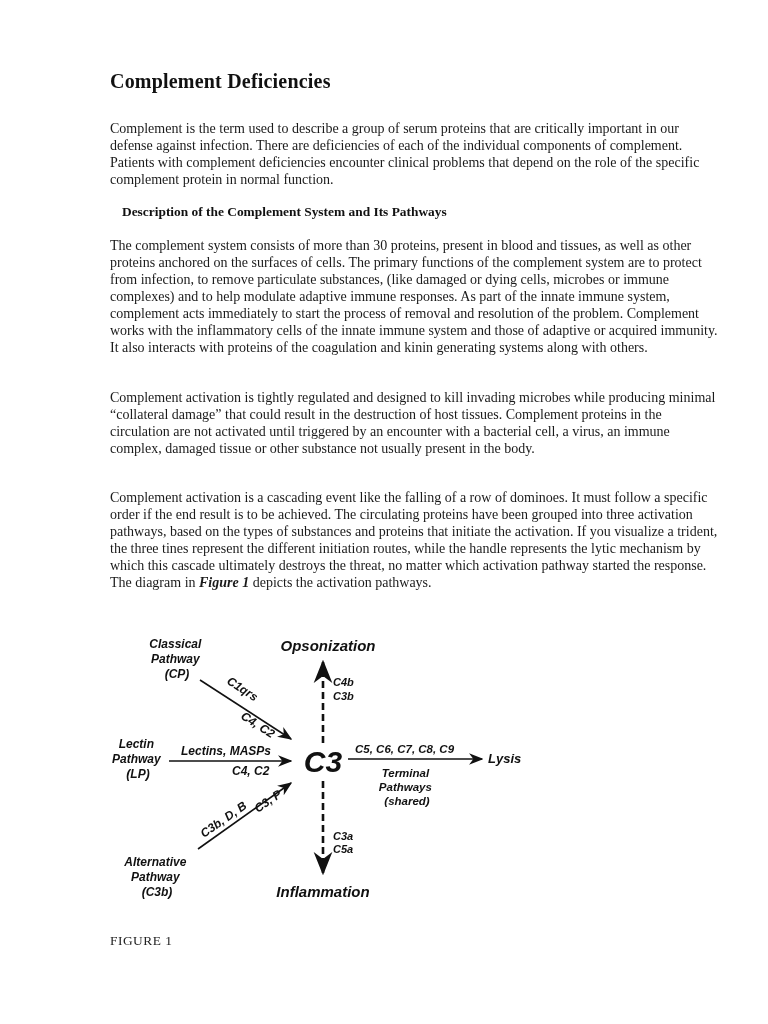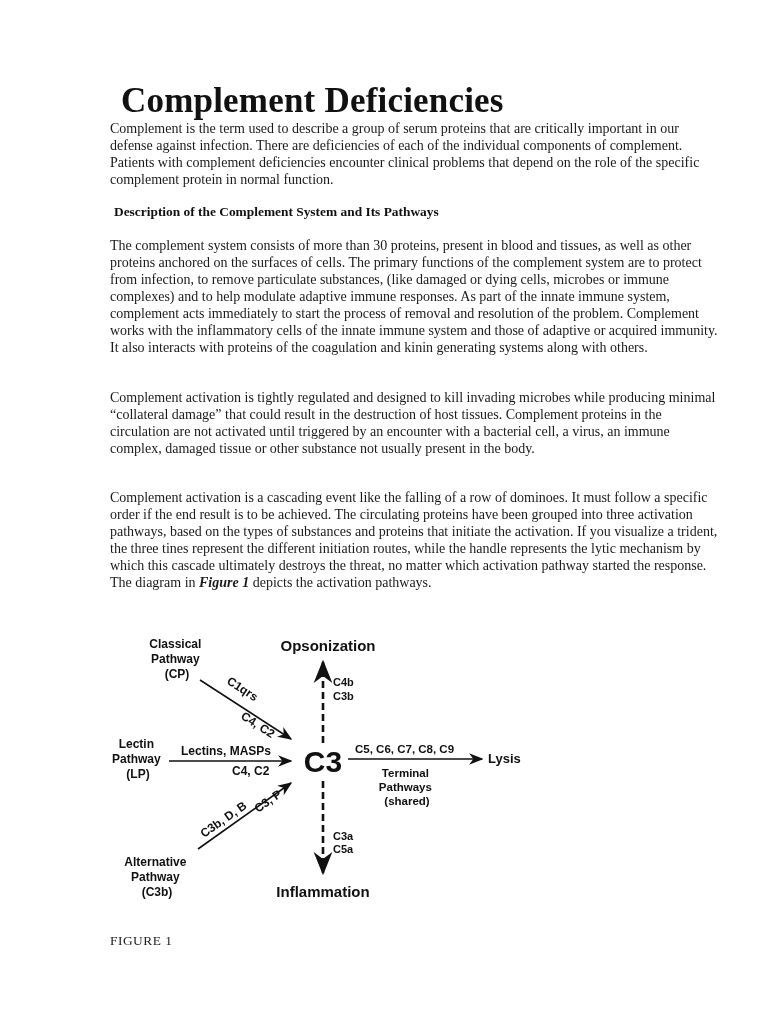--- a/index.html
+++ b/index.html
@@ -1,34 +1,34 @@
 <!DOCTYPE html>
 <html><head>
 <meta charset="utf-8">
 <style>
   html, body { margin: 0; padding: 0; background: #ffffff; }
   body { width: 768px; height: 1024px; position: relative; overflow: hidden; }
   .page { position: absolute; left: 110px; top: 0; width: 610px; color: #111; }
   .title {
     position: absolute; left: 0; top: 70px;
     font-family: "Liberation Serif", "DejaVu Serif", serif;
-    font-weight: bold; font-size: 35px; letter-spacing: 0.2px; margin: 11px; white-space: nowrap;
+    font-weight: bold; font-size: 20px; letter-spacing: 0.2px; margin: 0; white-space: nowrap;
   }
   .para {
     position: absolute; left: 0; width: 610px;
     font-family: "Liberation Serif", "DejaVu Serif", serif;
     font-size: 14px; line-height: 17px; margin: 0; color: #1a1a1a;
   }
   .subhead {
-    position: absolute; left: 4px; top: 204px;
+    position: absolute; left: 12px; top: 204px;
     font-family: "Liberation Serif", "DejaVu Serif", serif;
     font-weight: bold; font-size: 13.4px; margin: 0; color: #111;
   }
   .para em { font-weight: bold; font-style: italic; }
-  .figure { position: absolute; left: 0; top: 0; width: 768px; height: 1024px; pointer-events: none; }
+  .figure { position: absolute; left: 0; top: 0; width: 768px; height: 1024px; pointer-events: none; font-style: italic; }
   .figure svg { position: absolute; left: 0; top: 0; }
   .dlabel { font-family: "Liberation Sans", "DejaVu Sans", sans-serif; font-weight: bold; fill: #111; }
   .caption {
     position: absolute; left: 110px; top: 933px;
     font-family: "Liberation Serif", "DejaVu Serif", serif; font-size: 13.4px; color: #222; letter-spacing: 0.5px;
   }
 </style>
 </head>
 <body>
 

